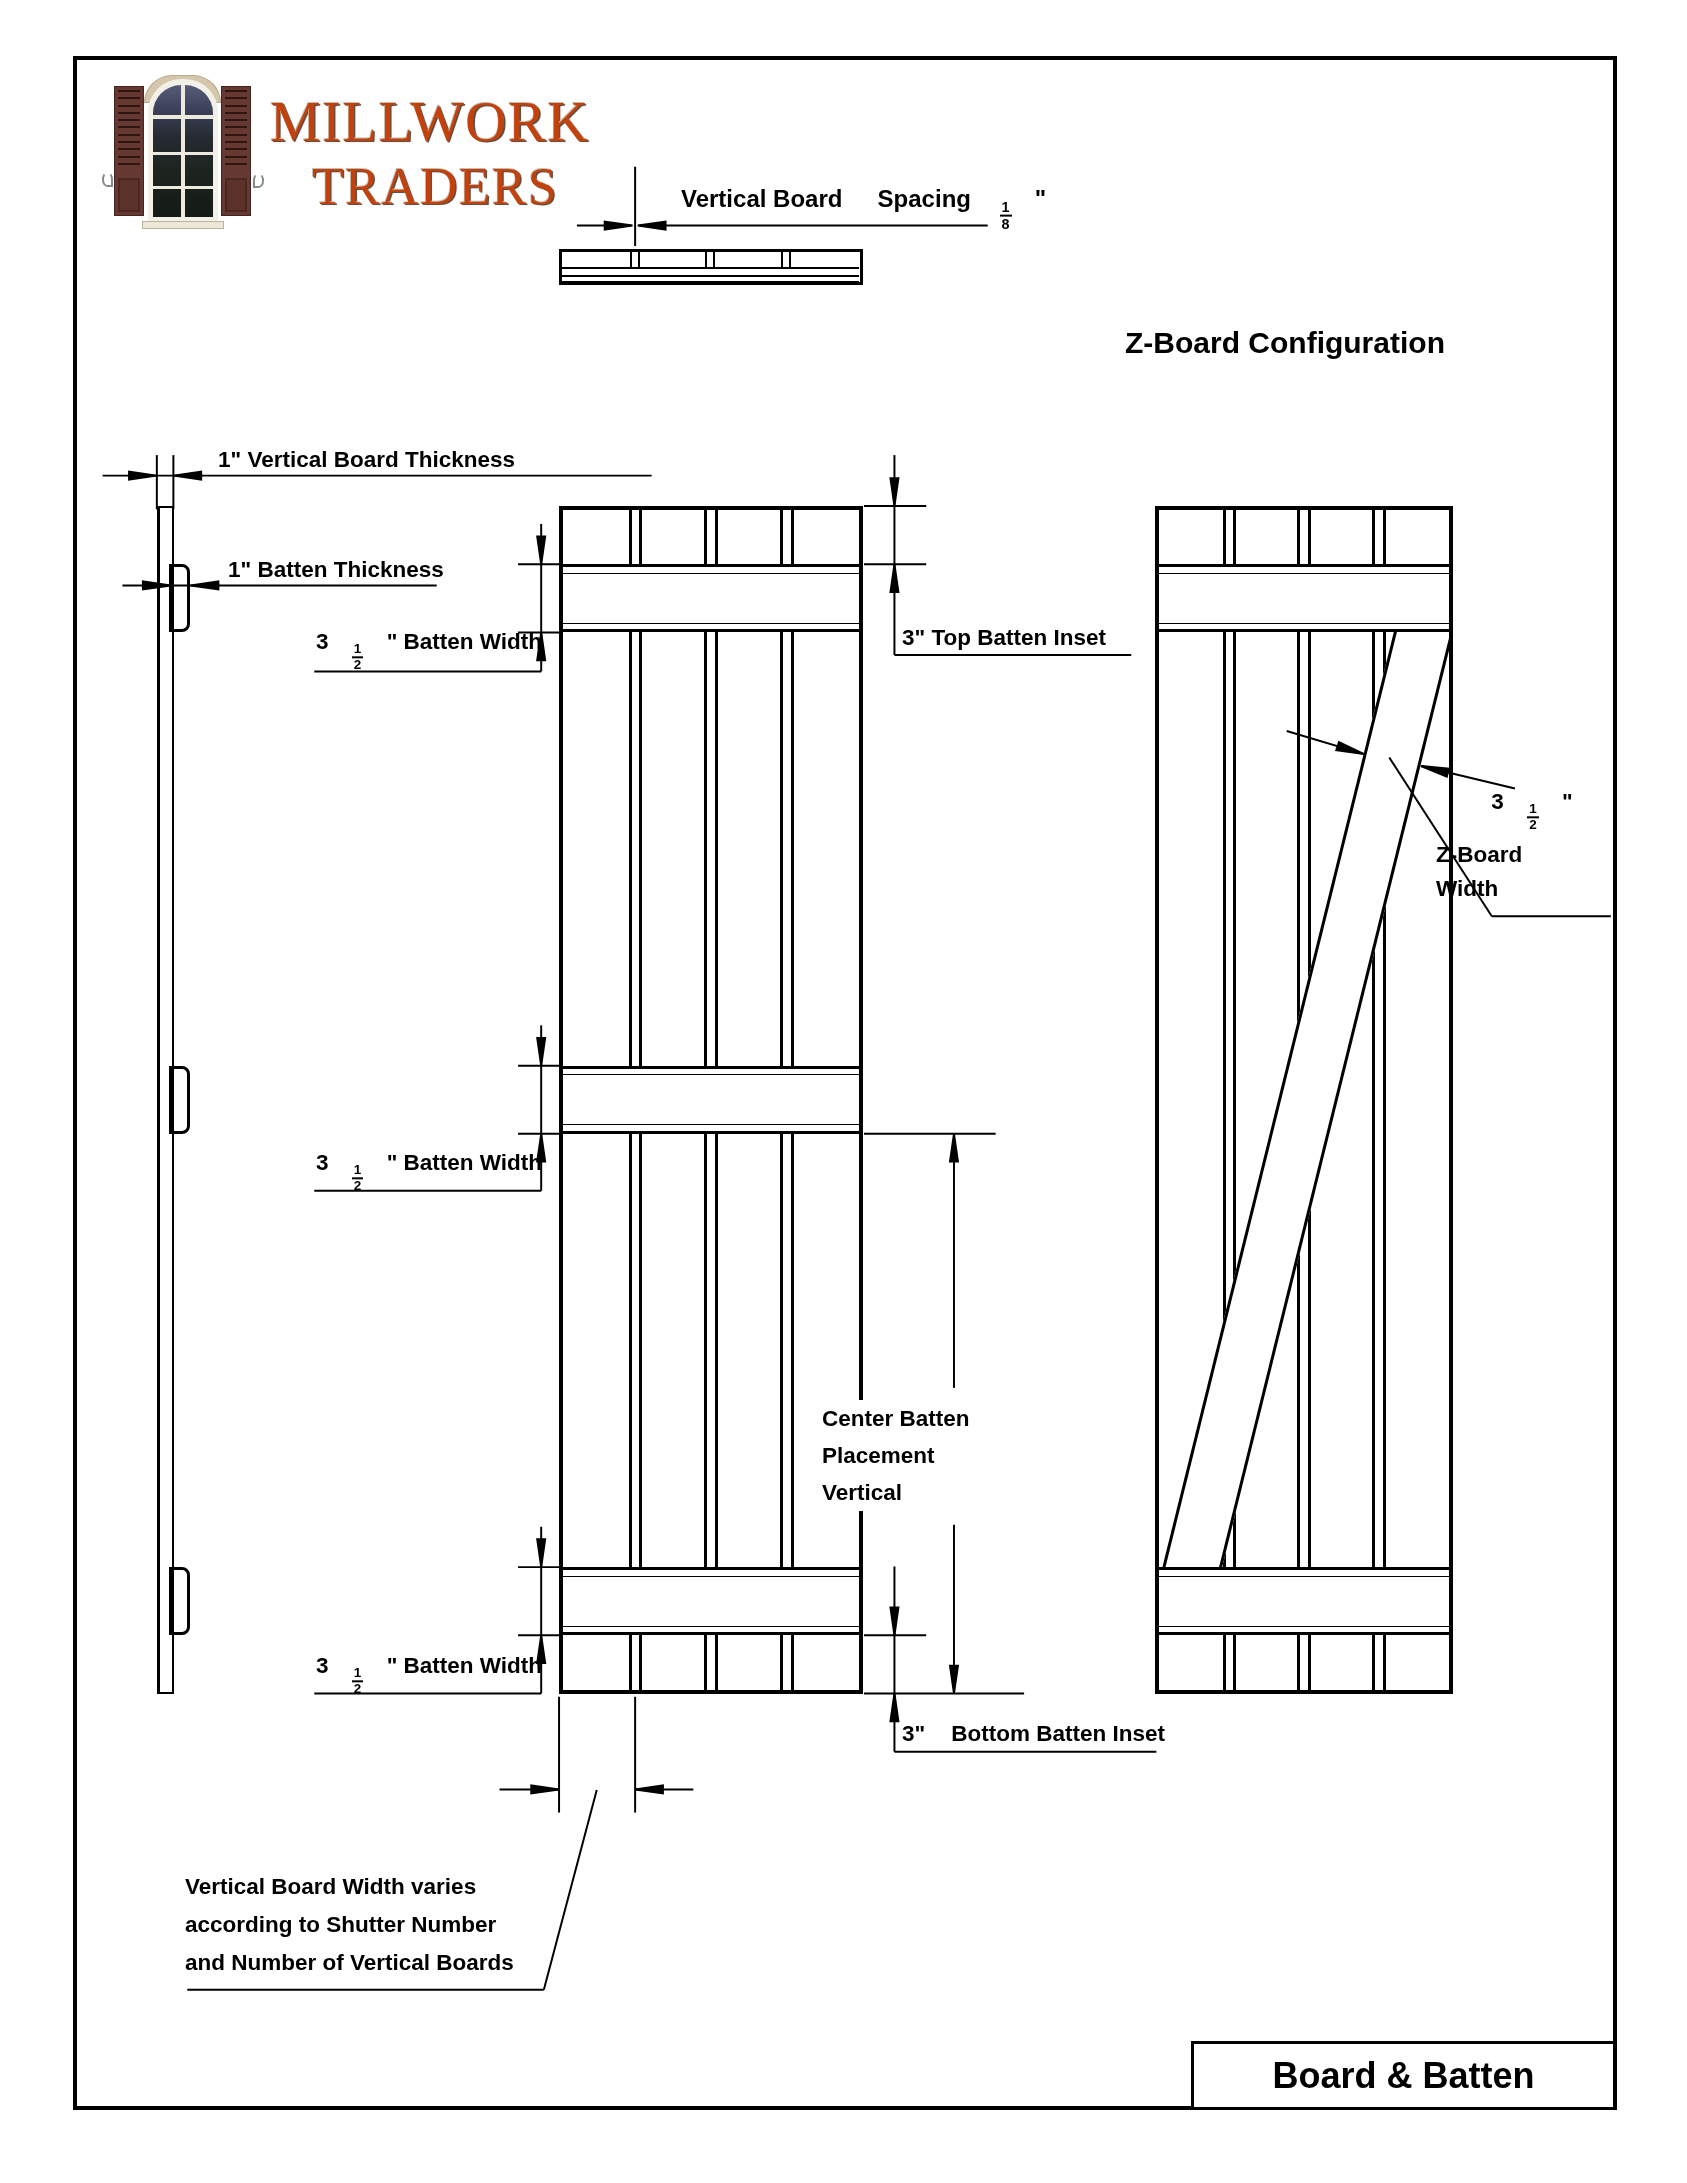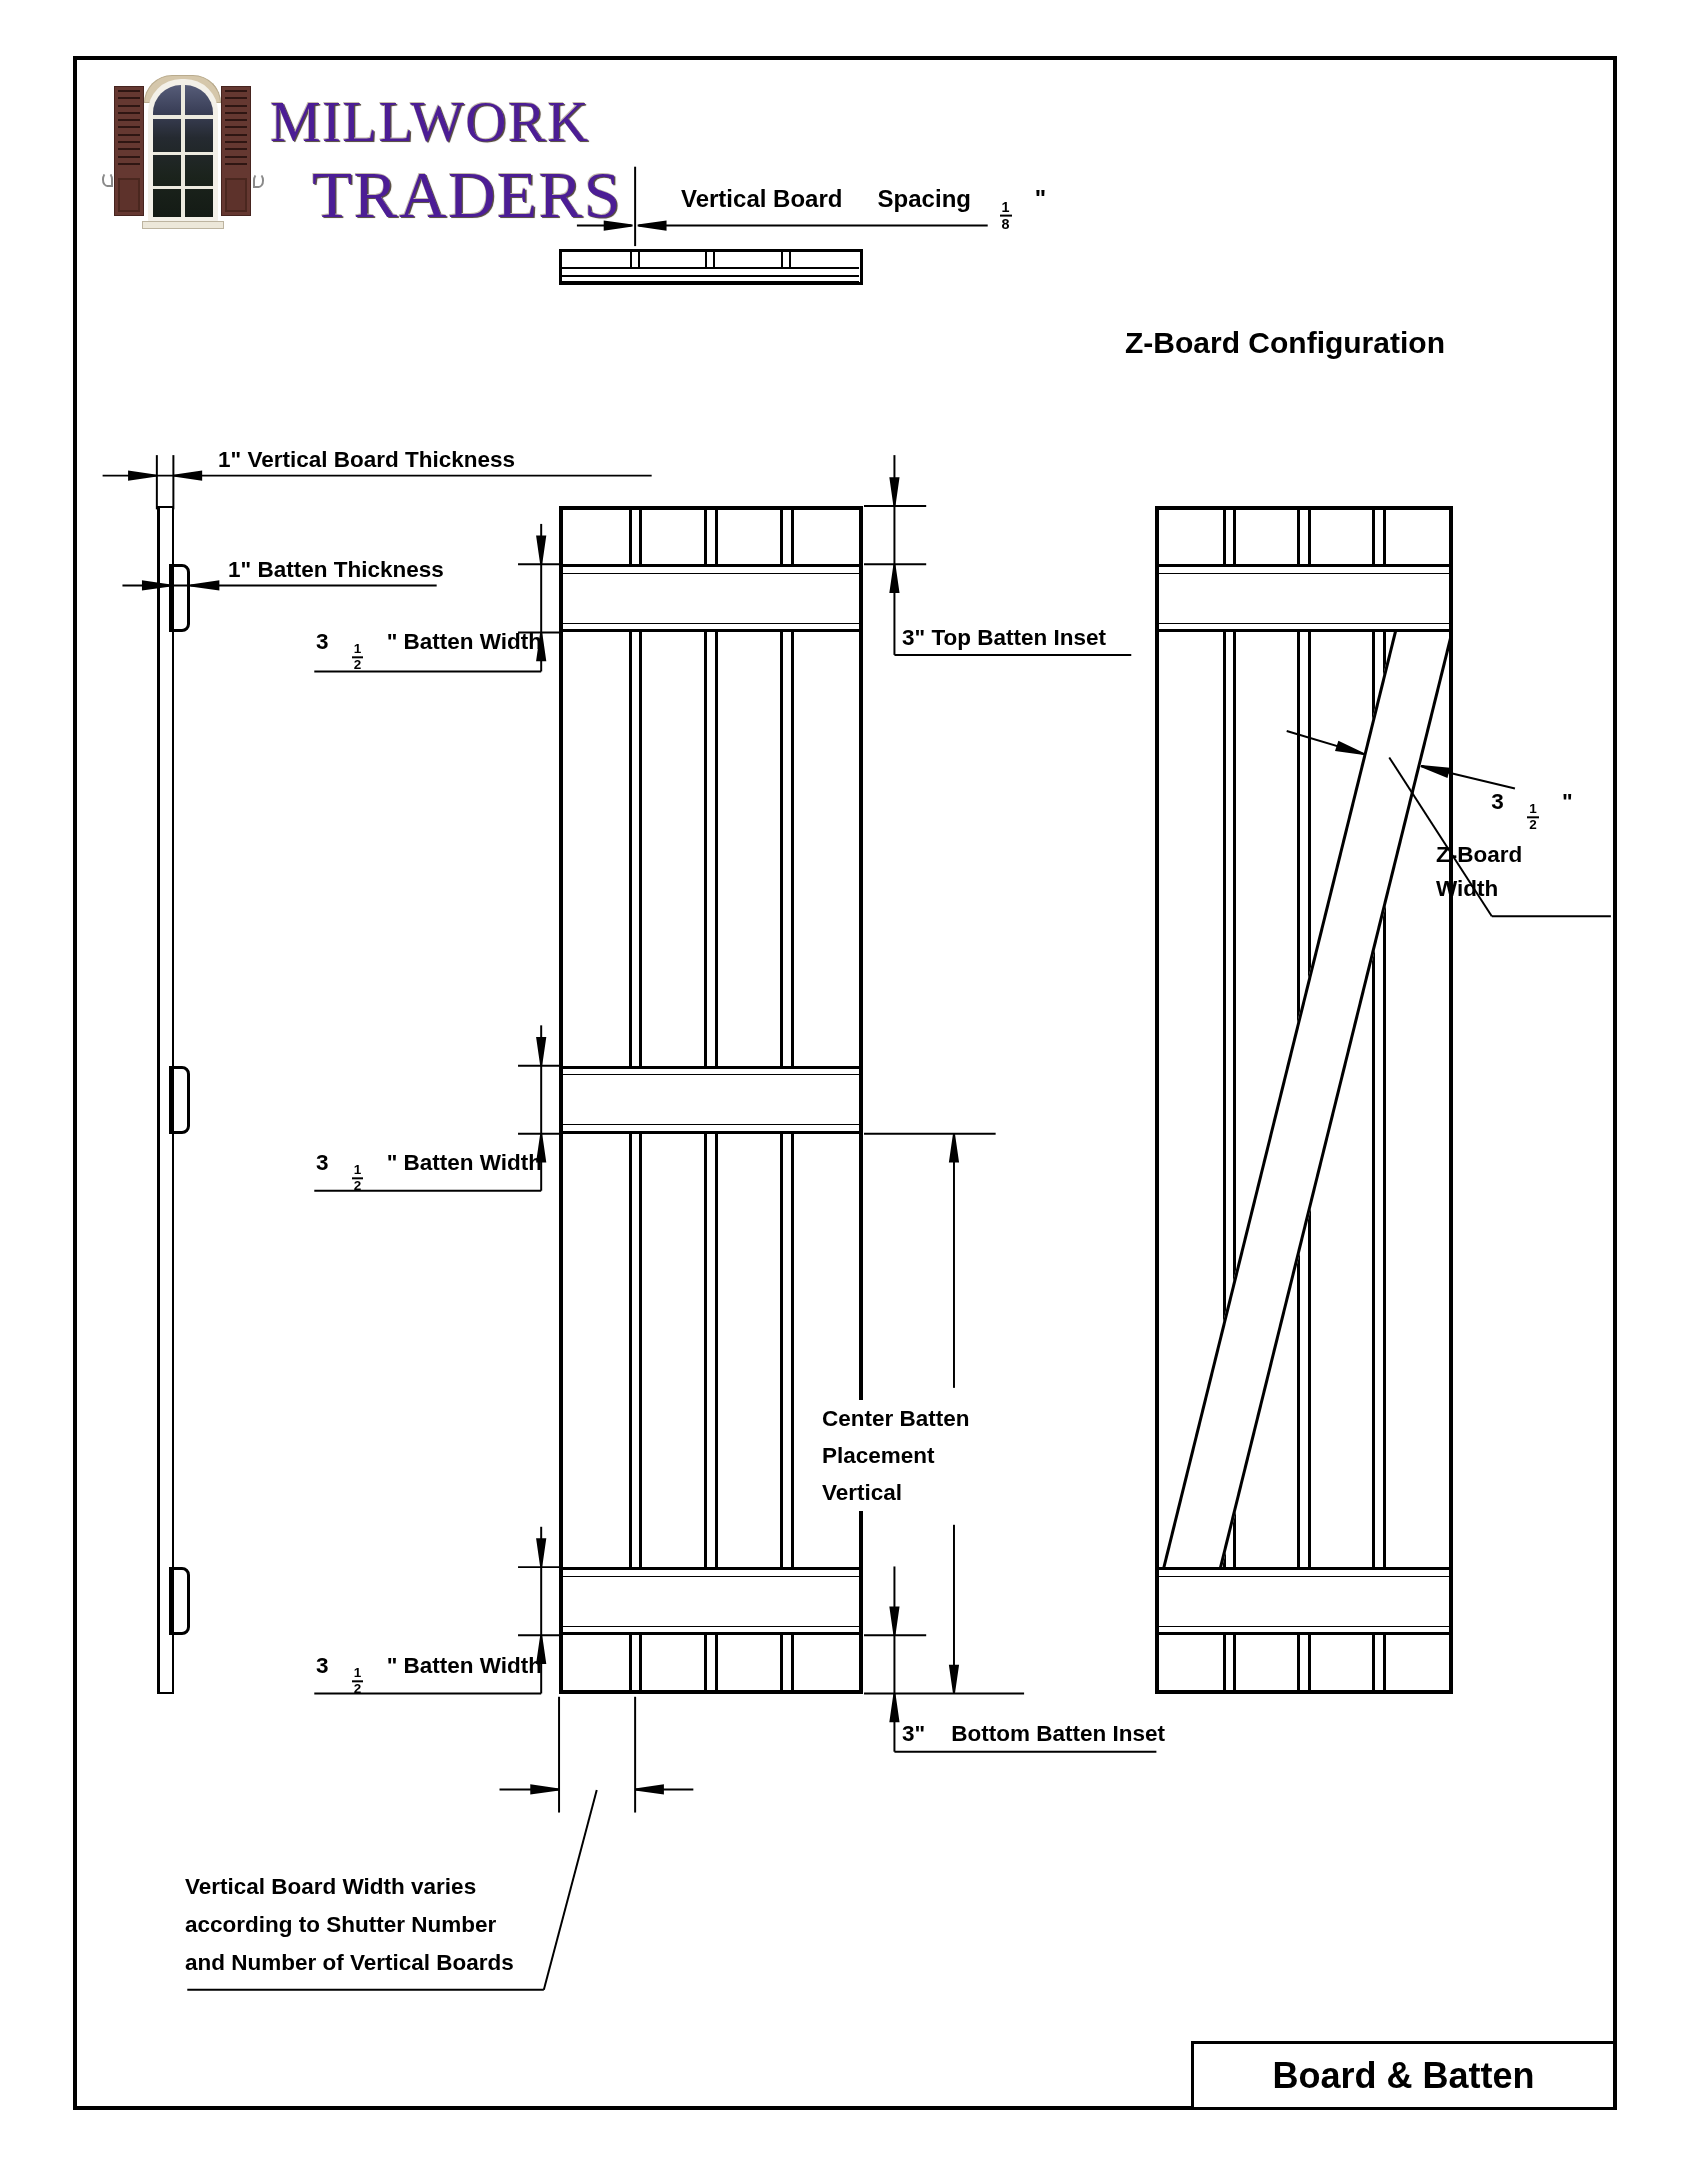--- a/index.html
+++ b/index.html
@@ -11,21 +11,21 @@
   .lbl-row{display:flex;align-items:baseline;gap:22px;}
   .frac{display:inline-flex;flex-direction:column;align-items:center;line-height:1.05;font-size:0.60em;transform:translateY(0.32em);margin:0 1.3px;}
   .frac .fn{border-bottom:2px solid #000;padding:0 2px;}
   .frac .fd{padding:0 2px;}
   .batten{position:absolute;box-sizing:border-box;border-top:3.3px solid #000;border-bottom:3.3px solid #000;background:#fff;}
   .innerln{position:absolute;background:#000;height:1.3px;}
   .gapline{position:absolute;background:#000;width:2.6px;top:510px;height:1180px;}
   .slitline{position:absolute;background:#000;width:2px;top:251px;height:18px;}
   .tab{position:absolute;box-sizing:border-box;border:3.3px solid #000;border-radius:0 8px 8px 0;width:21px;height:68px;left:169px;background:transparent;}
   svg.dims{position:absolute;left:0;top:0;pointer-events:none;z-index:40;}
-  .brand{position:absolute;font-family:"Liberation Serif",serif;color:#4c1d95;letter-spacing:1.3px;
+  .brand{position:absolute;font-family:"Liberation Serif",serif;color:#c2410c;letter-spacing:1.3px;
          text-shadow:-0.7px -0.7px 0 #c6bcae, 1.3px 1.3px 0.7px #554a3f;}
   .note{position:absolute;font-weight:bold;font-size:22.5px;color:#000;}
 </style>
 </head>
 <body>
 
 <div class="box" style="left:73px;top:56px;width:1544px;height:2054px;"></div>
 
 <div class="abs" style="left:106px;top:74px;width:153px;height:156px;">
   <div class="abs" style="left:38px;top:1.3px;width:77px;height:28px;background:#d5c7ab;border:1.3px solid #b9ab8d;border-radius:38px 38px 0 0;box-sizing:border-box;"></div>
@@ -43,21 +43,21 @@
   </div>
   <div class="abs" style="left:115px;top:12px;width:30px;height:130px;background:#653831;border:1.3px solid #46241f;box-sizing:border-box;">
     <div class="abs" style="left:2.6px;top:2.6px;right:2.6px;height:78px;background:repeating-linear-gradient(180deg,rgba(28,10,8,0.75) 0 2px,transparent 2px 7.3px);"></div>
     <div class="abs" style="left:3.3px;bottom:3.3px;right:3.3px;height:34px;border:2px solid #4a271f;background:#5d322b;box-sizing:border-box;"></div>
   </div>
   <div class="abs" style="left:36px;top:147px;width:82px;height:8px;background:#ece7d9;border:1.3px solid #bdb4a0;box-sizing:border-box;"></div>
   <div class="abs" style="left:-4px;top:98px;width:10.6px;height:14.6px;border:2px solid #8a8a8a;border-radius:50% 50% 0 50%;border-top-color:transparent;box-sizing:border-box;"></div>
   <div class="abs" style="left:147px;top:99px;width:10.6px;height:14.6px;border:2px solid #8a8a8a;border-radius:50% 50% 50% 0;border-top-color:transparent;box-sizing:border-box;"></div>
 </div>
 <div class="brand" style="left:270px;top:89px;font-size:57px;">MILLWORK</div>
-<div class="brand" style="left:312px;top:157px;font-size:66px;">TRADERS</div>
+<div class="brand" style="left:312px;top:157px;font-size:52px;">TRADERS</div>
 
 <div class="lbl lbl-row" style="left:681px;top:185px;font-size:24px;">
   <span>Vertical Board</span>
   <span style="margin-left:13.2px;">Spacing</span>
   <span class="frac" style="margin-left:6.6px;">
     <span class="fn">1</span>
     <span class="fd">8</span>
   </span>
   <span>"</span>
 </div>

